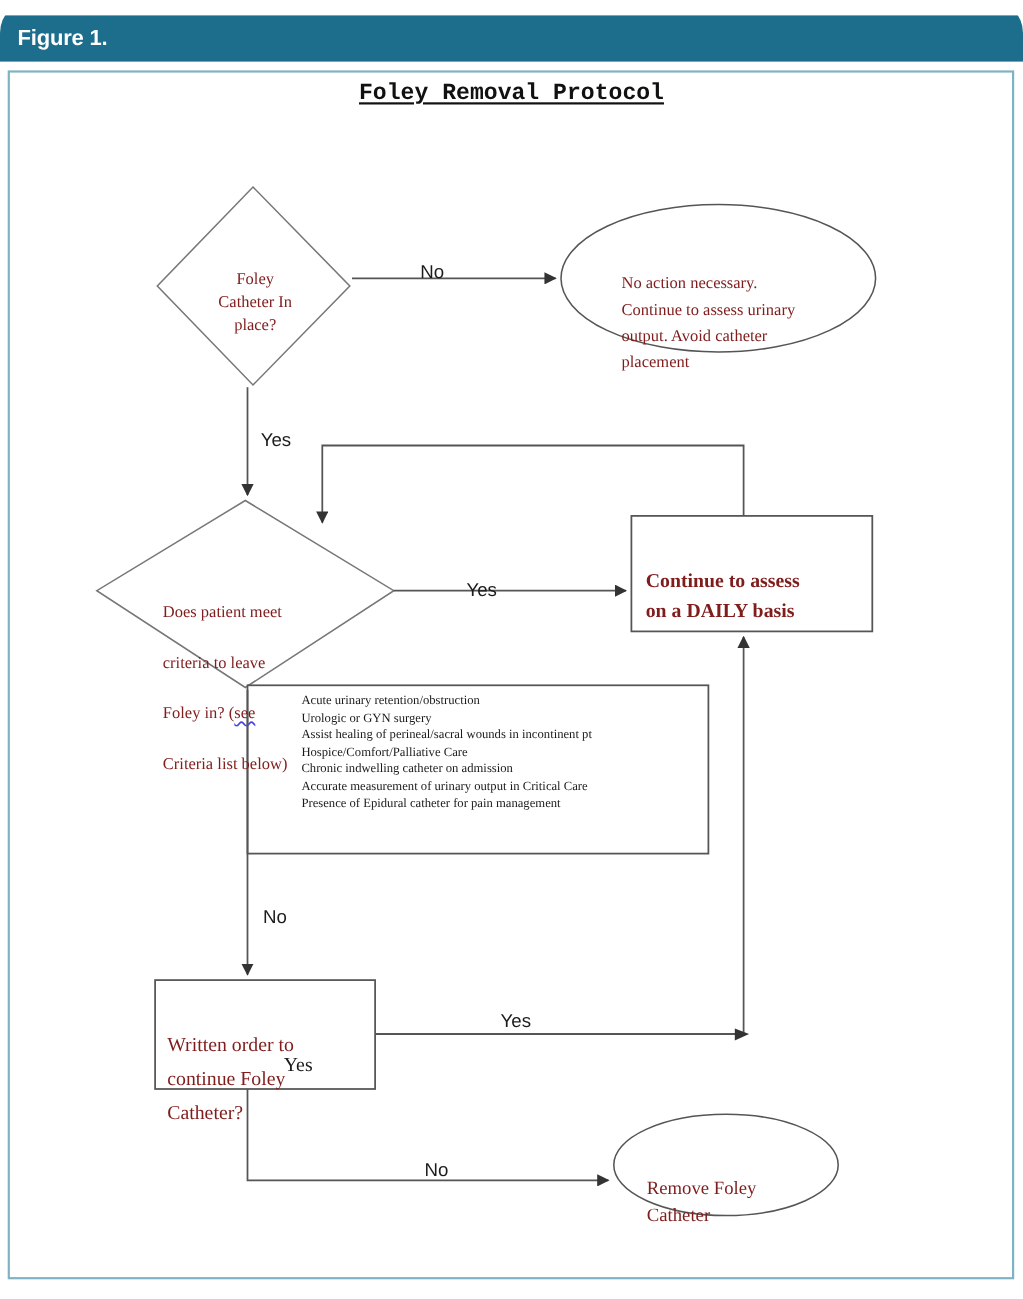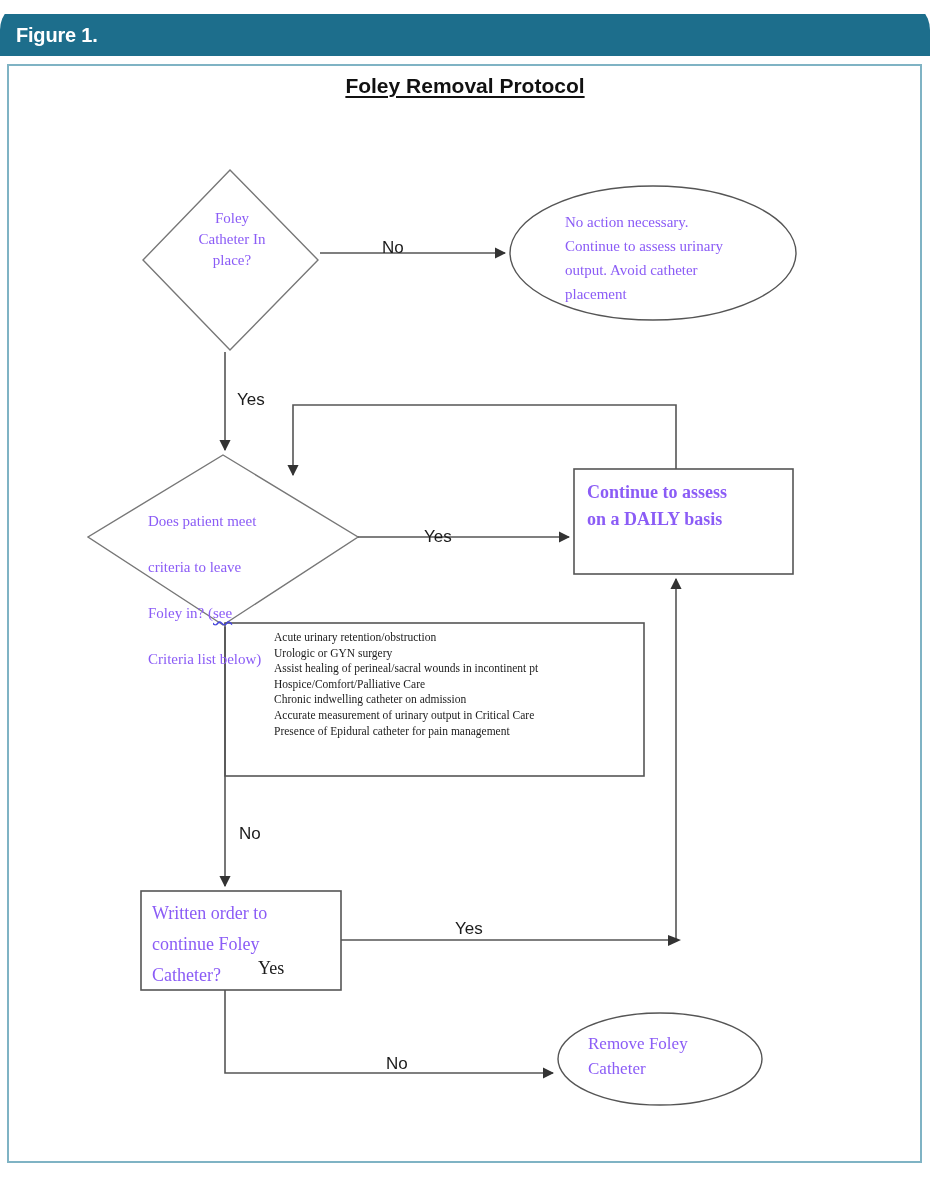--- a/index.html
+++ b/index.html
@@ -66,33 +66,34 @@
     width: 930px;
     height: 1181px;
   }
   
   #chart-title {
     position: absolute;
     left: 0;
     top: 74px;
     width: 930px;
     text-align: center;
-    font-family: Liberation Sans, sans-serif;
+    font-family: Liberation Mono, monospace;
     font-size: 21px;
     font-weight: bold;
     color: #111111;
     text-decoration: underline;
     text-underline-offset: 3px;
   }
   
   .node-text {
     position: absolute;
     font-family: "Liberation Serif", serif;
-    color: #8b5cf6;
+    color: #7f1d1d;
     white-space: pre-line;
+    margin-top: 36px;
   }
   .n-decision1 {
     left: 172px;
     top: 208px;
     width: 120px;
     font-size: 15px;
     line-height: 21px;
     text-align: center;
   }
   .n-terminal1 {

